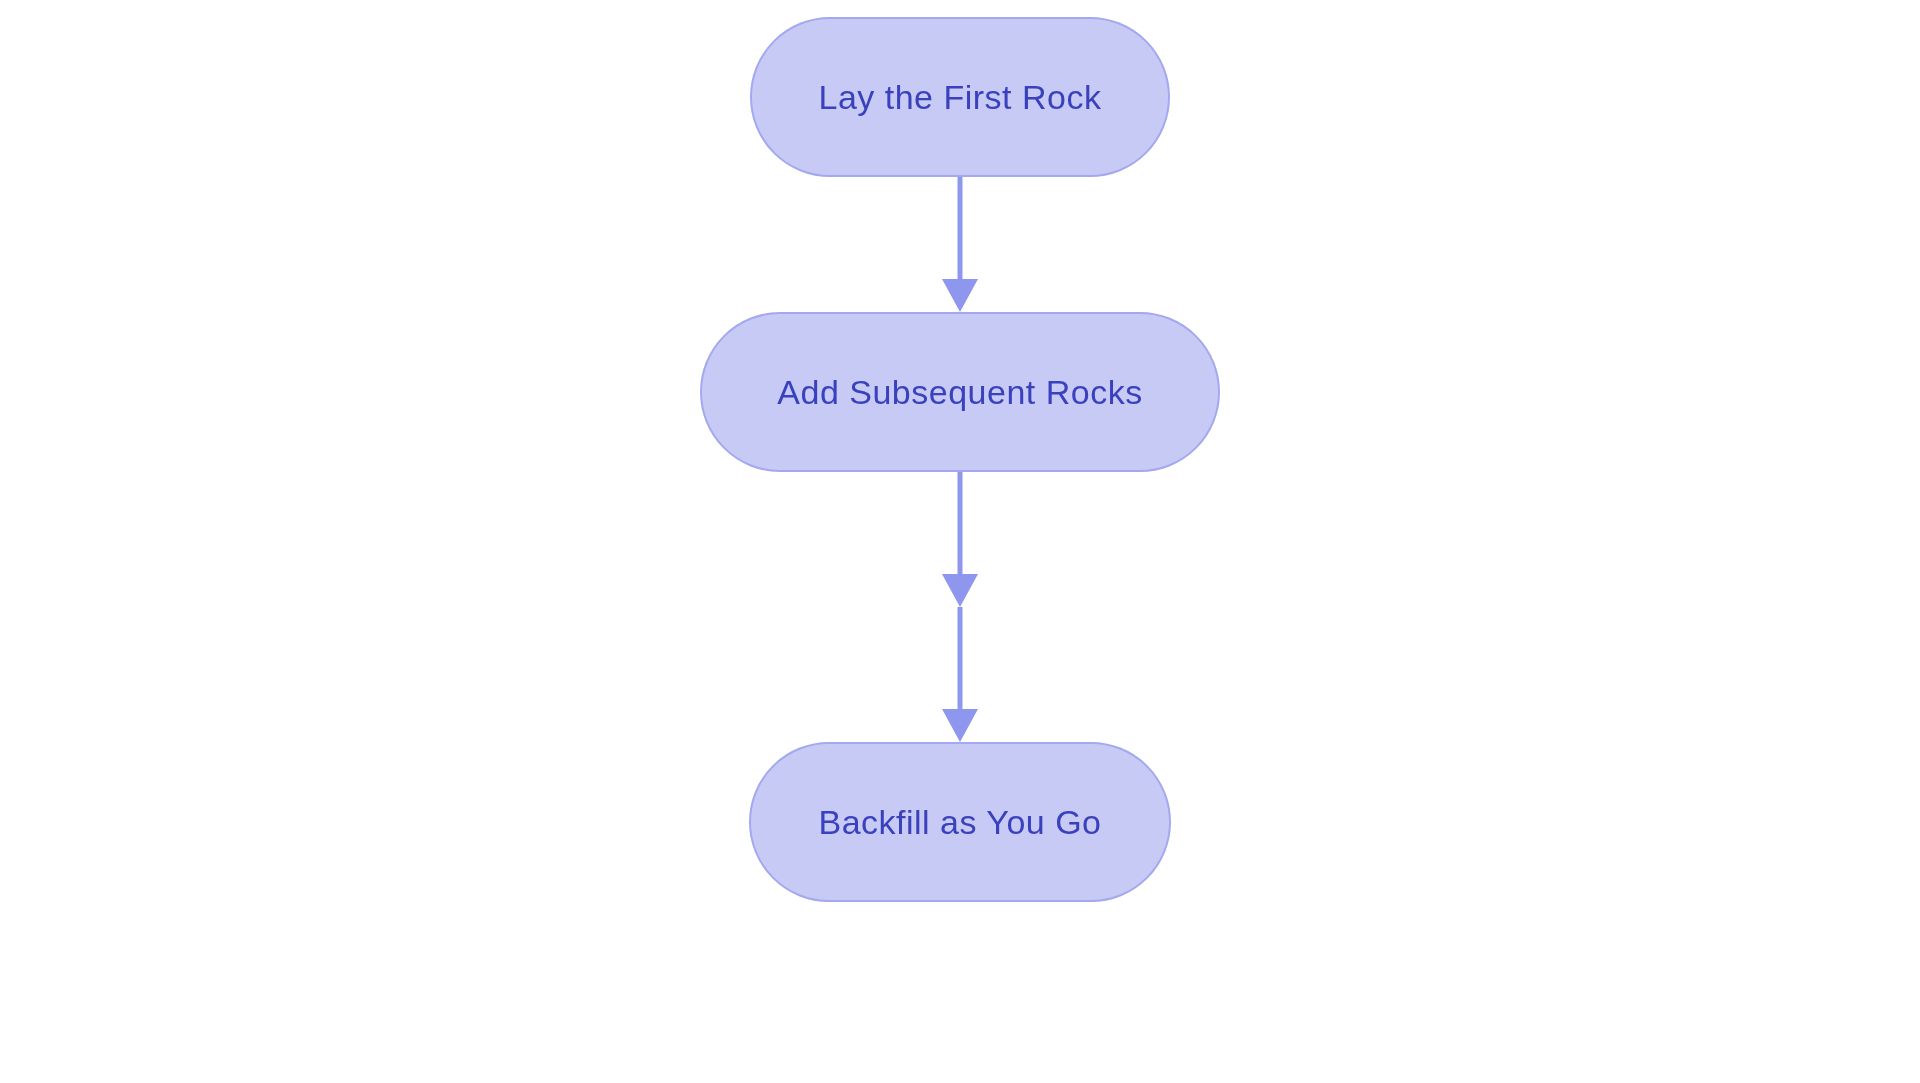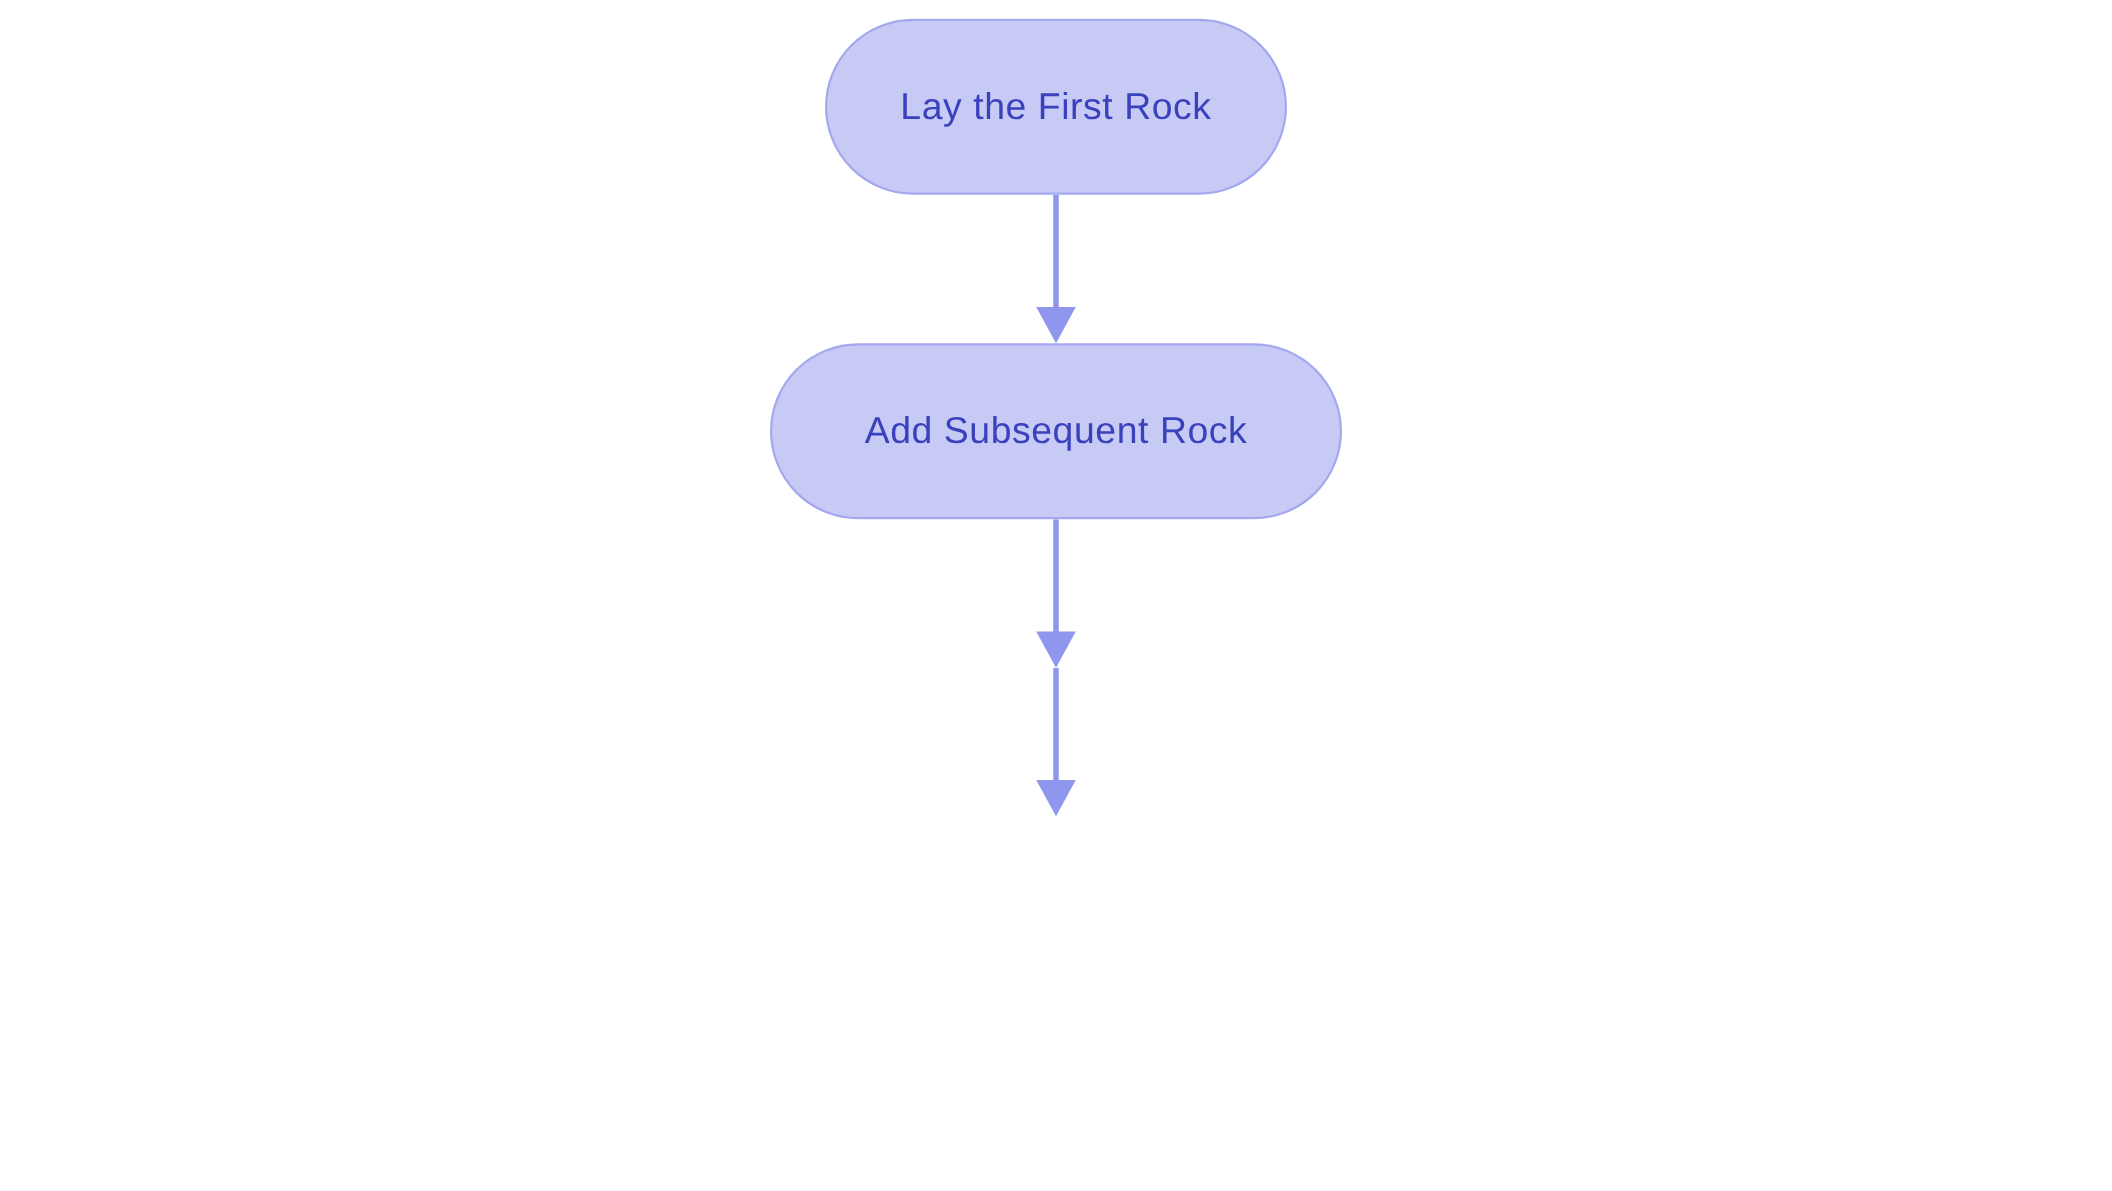--- a/index.html
+++ b/index.html
@@ -56,28 +56,31 @@
   <div class="node node-1">
     <span>Lay the First Rock</span>
   </div>
 
   <svg class="connector" viewBox="0 0 40 135" xmlns="http://www.w3.org/2000/svg">
     <line x1="20" y1="0" x2="20" y2="105" stroke="#8f96ee" stroke-width="5"></line>
     <polygon points="2,102 38,102 20,135" fill="#8f96ee"></polygon>
   </svg>
 
   <div class="node node-2">
-    <span>Add Subsequent Rock</span>
+    <span>Add Subsequent Rocks</span>
   </div>
 
   <svg class="connector" viewBox="0 0 40 135" xmlns="http://www.w3.org/2000/svg">
     <line x1="20" y1="0" x2="20" y2="105" stroke="#8f96ee" stroke-width="5"></line>
     <polygon points="2,102 38,102 20,135" fill="#8f96ee"></polygon>
   </svg>
 
 
   <svg class="connector" viewBox="0 0 40 135" xmlns="http://www.w3.org/2000/svg">
     <line x1="20" y1="0" x2="20" y2="105" stroke="#8f96ee" stroke-width="5"></line>
     <polygon points="2,102 38,102 20,135" fill="#8f96ee"></polygon>
   </svg>
 
+  <div class="node node-4">
+    <span>Backfill as You Go</span>
+  </div>
 
 </div>
 
 </body></html>

